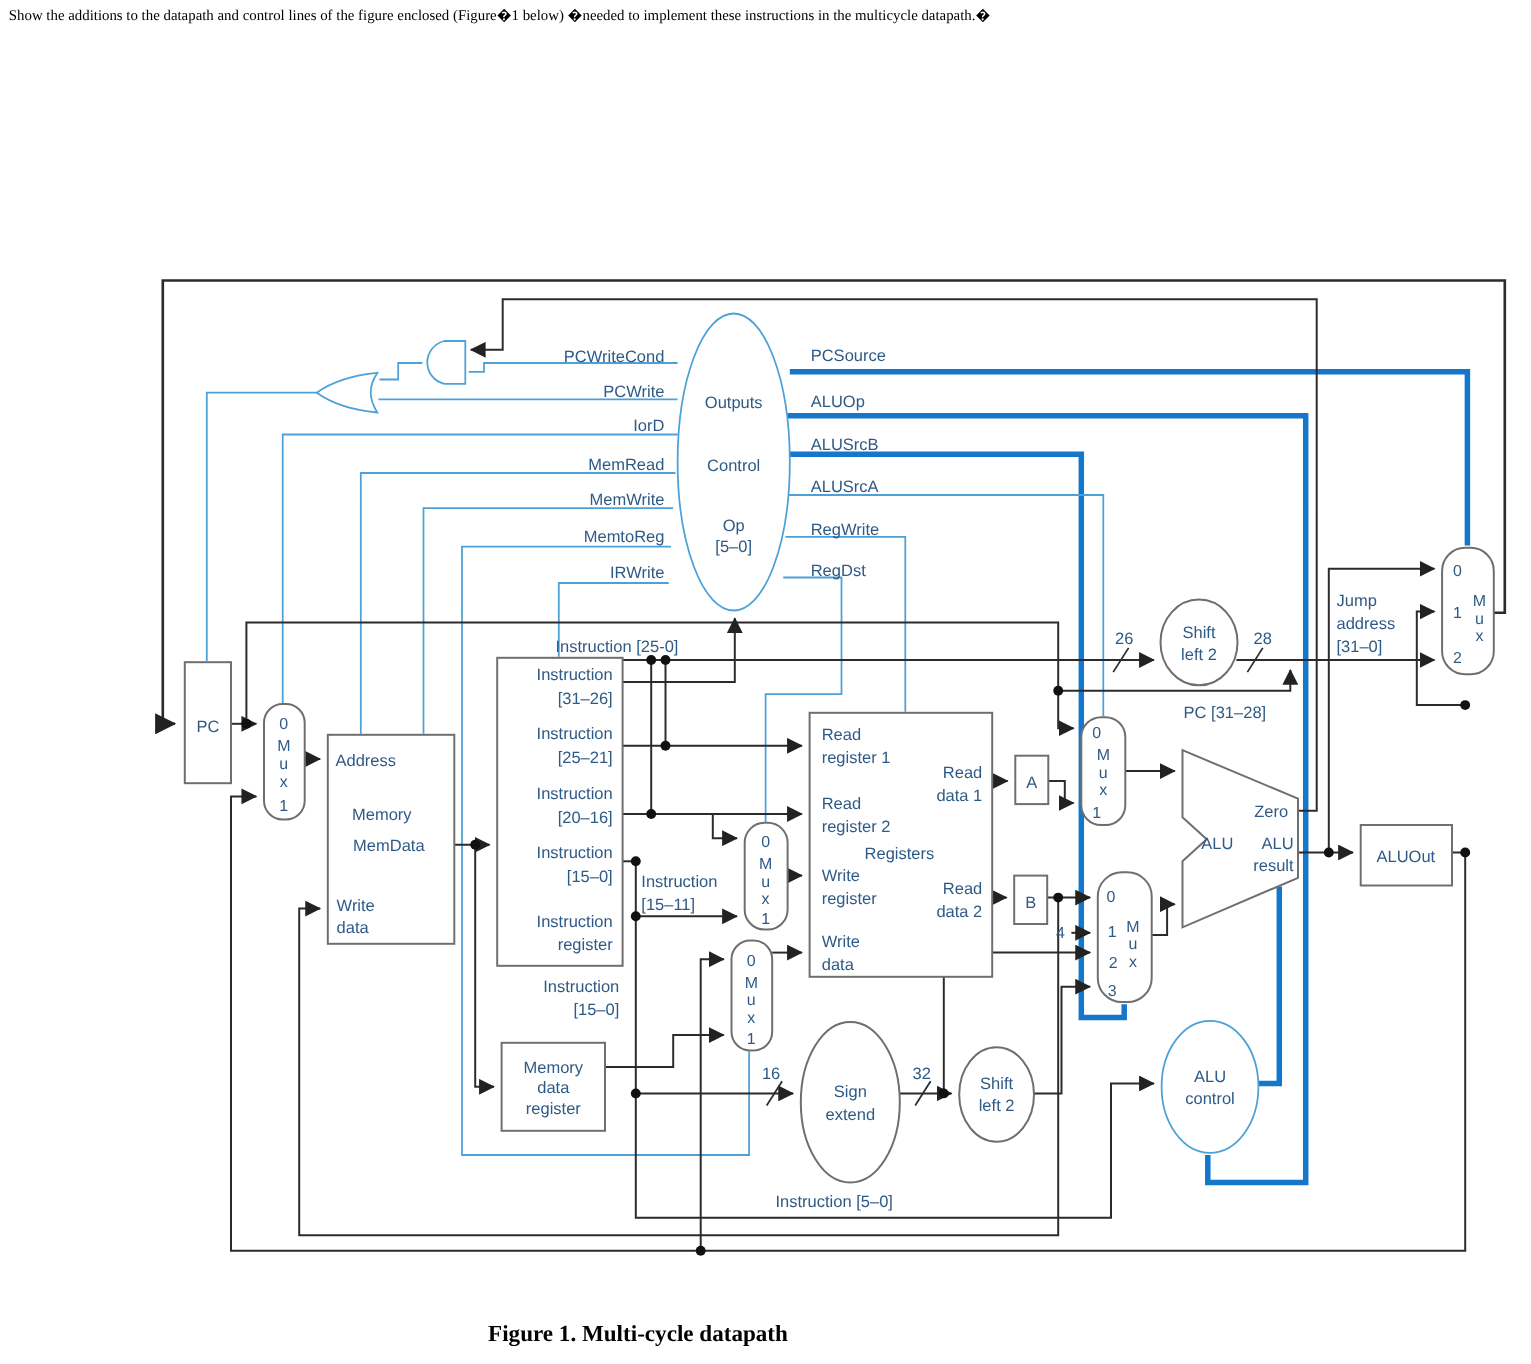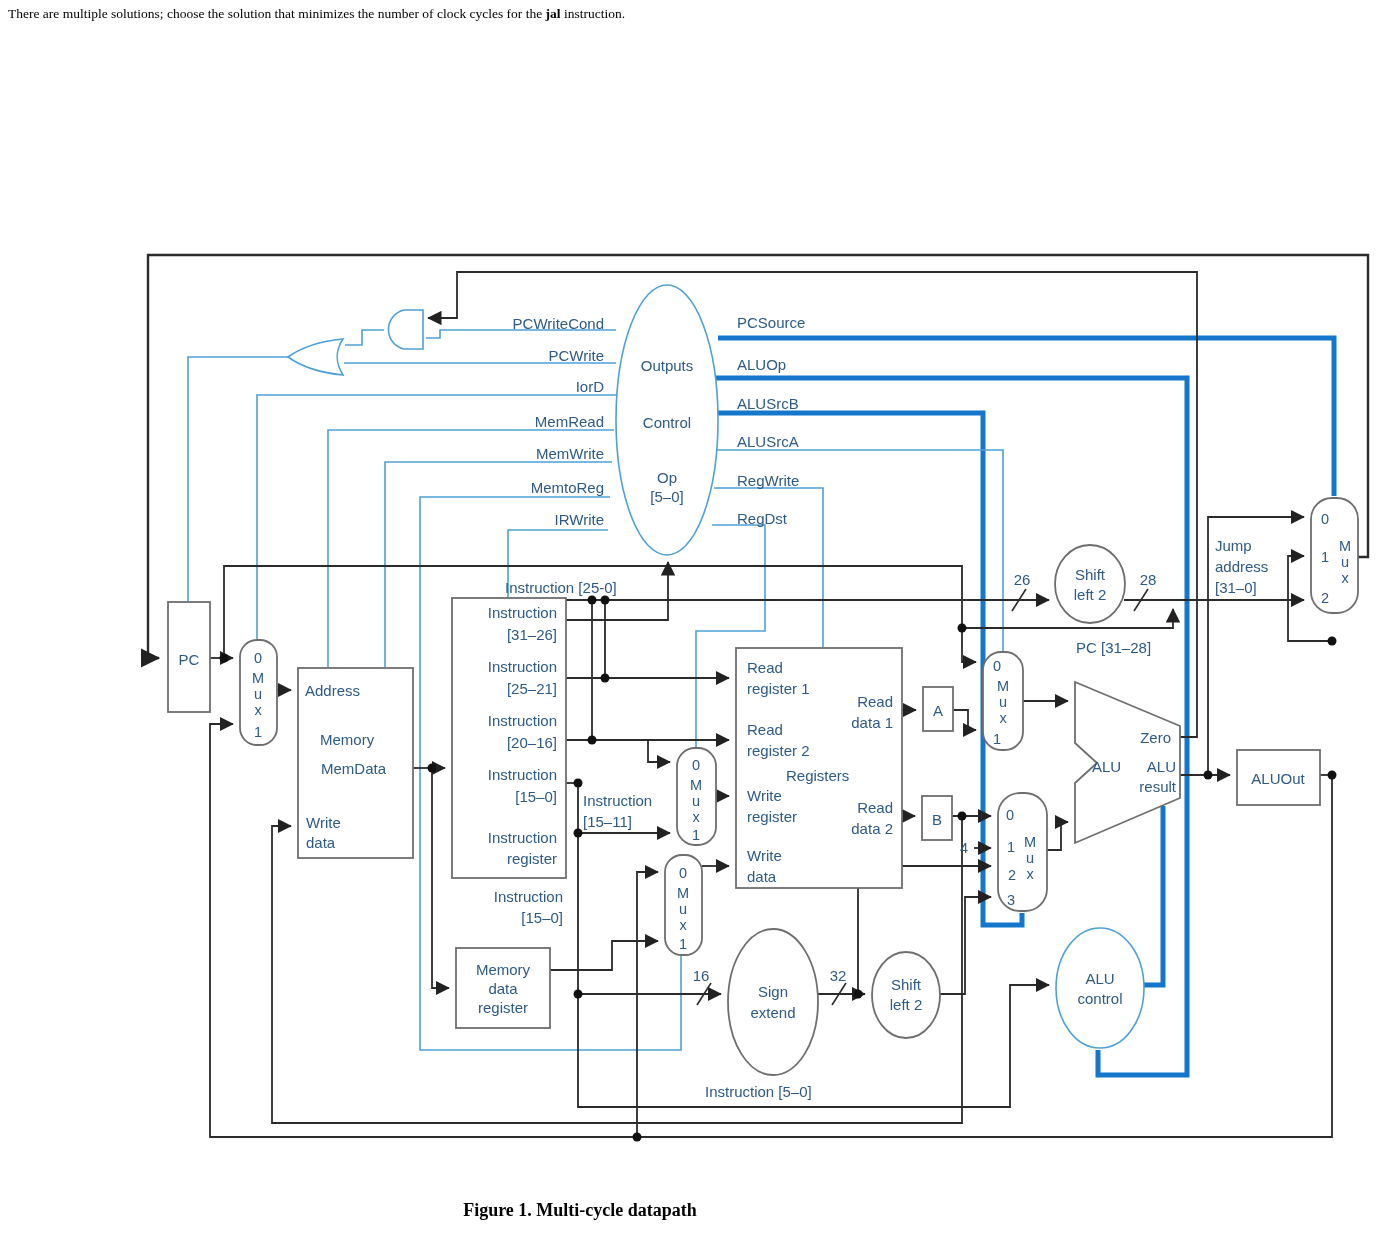--- a/index.html
+++ b/index.html
@@ -1,35 +1,35 @@
 <!DOCTYPE html>
 <html><head>
 <meta charset="utf-8">
 <style>
   html,body{margin:0;padding:0;background:#ffffff;width:1392px;height:1240px;position:relative;overflow:hidden}
   #hdr{position:absolute;top:5px;left:8px;right:8px;font-family:"Liberation Serif",serif;font-size:13.5px;color:#000}
   #hdr p{margin:0 0 4px 0;line-height:1.35}
   #diagram{position:absolute;left:0;top:240px}
-  #cap{position:absolute;top:1200px;left:0;width:1160px;text-align:center;font-family:"Liberation Serif",serif;font-weight:bold;font-size:18px;color:#000}
+  #cap{position:absolute;top:1200px;left:0;width:1160px;text-align:center;font-family:"Liberation Serif",serif;font-weight:bold;font-size:21px;color:#000}
   .t{font-family:"Liberation Sans",sans-serif;font-size:15px;fill:#2e5a86}
   .tm{font-family:"Liberation Sans",sans-serif;font-size:14.5px;fill:#2e5a86}
   .bk{stroke:#2b2b2b;stroke-width:1.8;fill:none}
   .bkf{stroke:#2b2b2b;stroke-width:2.4;fill:none}
   .bl{stroke:#4da1d8;stroke-width:1.6;fill:none}
   .tb{stroke:#1477cc;stroke-width:5;fill:none}
   .bx{stroke:#6e6e6e;stroke-width:1.8;fill:#ffffff}
   .bxb{stroke:#4da1d8;stroke-width:1.6;fill:#ffffff}
   .dot{fill:#111;stroke:none}
   .sl{stroke:#2b2b2b;stroke-width:1.6;fill:none}
 </style>
 </head>
 <body>
 
 <div id="hdr">
-  <p><span>There are multiple solutions; choose the solution that minimizes the number of clock cycles for the </span><b>jal</b><span> instruction.</span></p>
+  <p>Show the additions to the datapath and control lines of the figure enclosed (Figure�1 below) �needed to implement these instructions in the multicycle datapath.�</p>
 </div>
 
 <svg id="diagram" width="1392" height="920" viewBox="0 240 1392 920" xmlns="http://www.w3.org/2000/svg">
   <defs>
     <marker id="ah" markerWidth="9" markerHeight="8" refX="7.5" refY="4" orient="auto">
       <path d="M0,0 L8,4 L0,8 Z" fill="#222"></path>
     </marker>
   </defs>
 
   <g>

